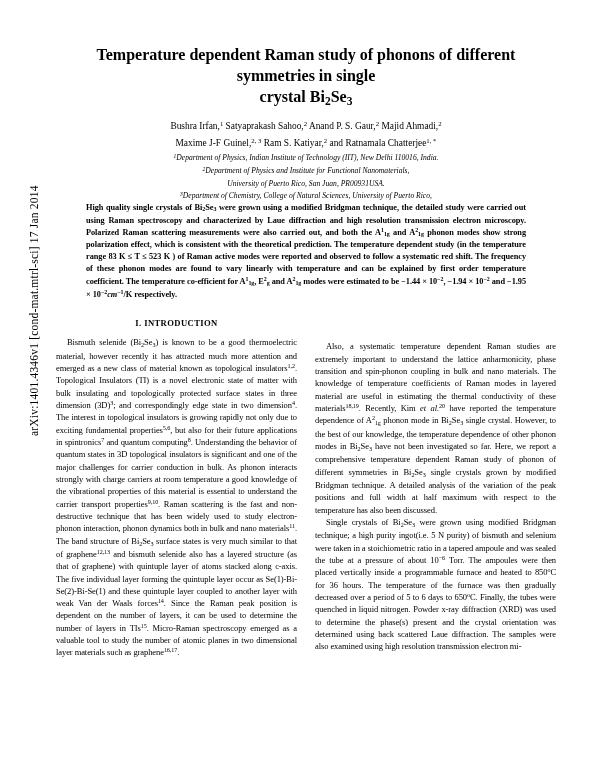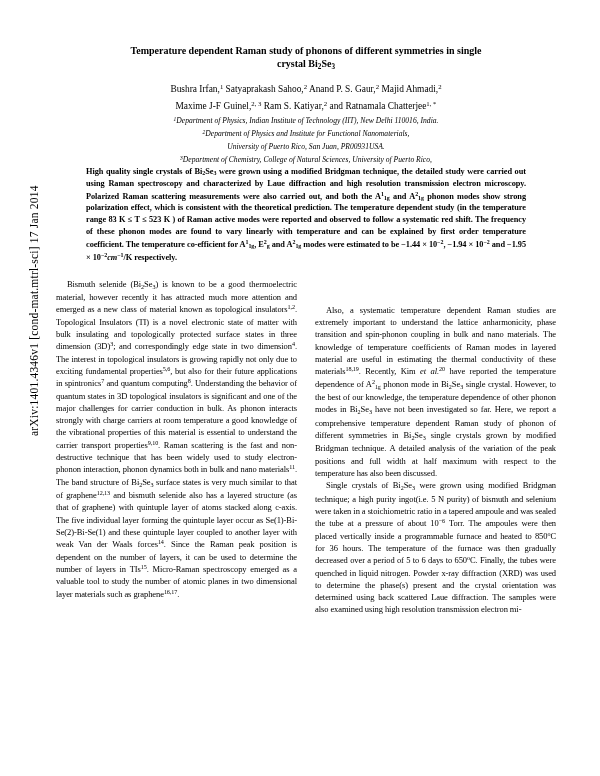--- a/index.html
+++ b/index.html
@@ -36,21 +36,21 @@
     color: #000;
   }
   .content {
     position: absolute;
     left: 56px;
     top: 44px;
     width: 500px;
   }
   .title {
     text-align: center;
-    font-size: 10px;
+    font-size: 16px;
     font-weight: bold;
     line-height: 1.32;
     margin: 0 18px 10px 18px;
   }
   .authors {
     text-align: center;
     font-size: 9.4px;
     line-height: 1.45;
     margin: 0 6px 2px 6px;
   }
@@ -136,20 +136,21 @@
     </div>
 
 
     <div class="abstract">
       High quality single crystals of Bi<sub>2</sub>Se<sub>3</sub> were grown using a modified Bridgman technique, the detailed study were carried out using Raman spectroscopy and characterized by Laue diffraction and high resolution transmission electron microscopy. Polarized Raman scattering measurements were also carried out, and both the A<sup>1</sup><sub>1g</sub> and A<sup>2</sup><sub>1g</sub> phonon modes show strong polarization effect, which is consistent with the theoretical prediction. The temperature dependent study (in the temperature range 83 K ≤ T ≤ 523 K ) of Raman active modes were reported and observed to follow a systematic red shift. The frequency of these phonon modes are found to vary linearly with temperature and can be explained by first order temperature coefficient. The temperature co-efficient for A<sup>1</sup><sub>1g</sub>, E<sup>2</sup><sub>g</sub> and A<sup>2</sup><sub>1g</sub> modes were estimated to be −1.44 × 10<sup>−2</sup>, −1.94 × 10<sup>−2</sup> and −1.95 × 10<sup>−2</sup><i>cm</i><sup>−1</sup>/K respectively.
     </div>
 
     <div class="columns">
 
       <div class="col">
+        <div class="sec-head">I.   INTRODUCTION</div>
         <p class="body">
           Bismuth selenide (Bi<sub>2</sub>Se<sub>3</sub>) is known to be a good thermoelectric material, however recently it has attracted much more attention and emerged as a new class of material known as topological insulators<sup>1,2</sup>. Topological Insulators (TI) is a novel electronic state of matter with bulk insulating and topologically protected surface states in three dimension (3D)<sup>3</sup>; and correspondingly edge state in two dimension<sup>4</sup>. The interest in topological insulators is growing rapidly not only due to exciting fundamental properties<sup>5,6</sup>, but also for their future applications in spintronics<sup>7</sup> and quantum computing<sup>8</sup>. Understanding the behavior of quantum states in 3D topological insulators is significant and one of the major challenges for carrier conduction in bulk. As phonon interacts strongly with charge carriers at room temperature a good knowledge of the vibrational properties of this material is essential to understand the carrier transport properties<sup>9,10</sup>. Raman scattering is the fast and non-destructive technique that has been widely used to study electron-phonon interaction, phonon dynamics both in bulk and nano materials<sup>11</sup>. The band structure of Bi<sub>2</sub>Se<sub>3</sub> surface states is very much similar to that of graphene<sup>12,13</sup> and bismuth selenide also has a layered structure (as that of graphene) with quintuple layer of atoms stacked along c-axis. The five individual layer forming the quintuple layer occur as Se(1)-Bi-Se(2)-Bi-Se(1) and these quintuple layer coupled to another layer with weak Van der Waals forces<sup>14</sup>. Since the Raman peak position is dependent on the number of layers, it can be used to determine the number of layers in TIs<sup>15</sup>. Micro-Raman spectroscopy emerged as a valuable tool to study the number of atomic planes in two dimensional layer materials such as graphene<sup>16,17</sup>.
         </p>
       </div>
 
       <div class="col">
         <div class="spacer-top"></div>
         <p class="body">
           Also, a systematic temperature dependent Raman studies are extremely important to understand the lattice anharmonicity, phase transition and spin-phonon coupling in bulk and nano materials. The knowledge of temperature coefficients of Raman modes in layered material are useful in estimating the thermal conductivity of these materials<sup>18,19</sup>. Recently, Kim <i>et al.</i><sup>20</sup> have reported the temperature dependence of A<sup>2</sup><sub>1g</sub> phonon mode in Bi<sub>2</sub>Se<sub>3</sub> single crystal. However, to the best of our knowledge, the temperature dependence of other phonon modes in Bi<sub>2</sub>Se<sub>3</sub> have not been investigated so far. Here, we report a comprehensive temperature dependent Raman study of phonon of different symmetries in Bi<sub>2</sub>Se<sub>3</sub> single crystals grown by modified Bridgman technique. A detailed analysis of the variation of the peak positions and full width at half maximum with respect to the temperature has also been discussed.
         </p>

